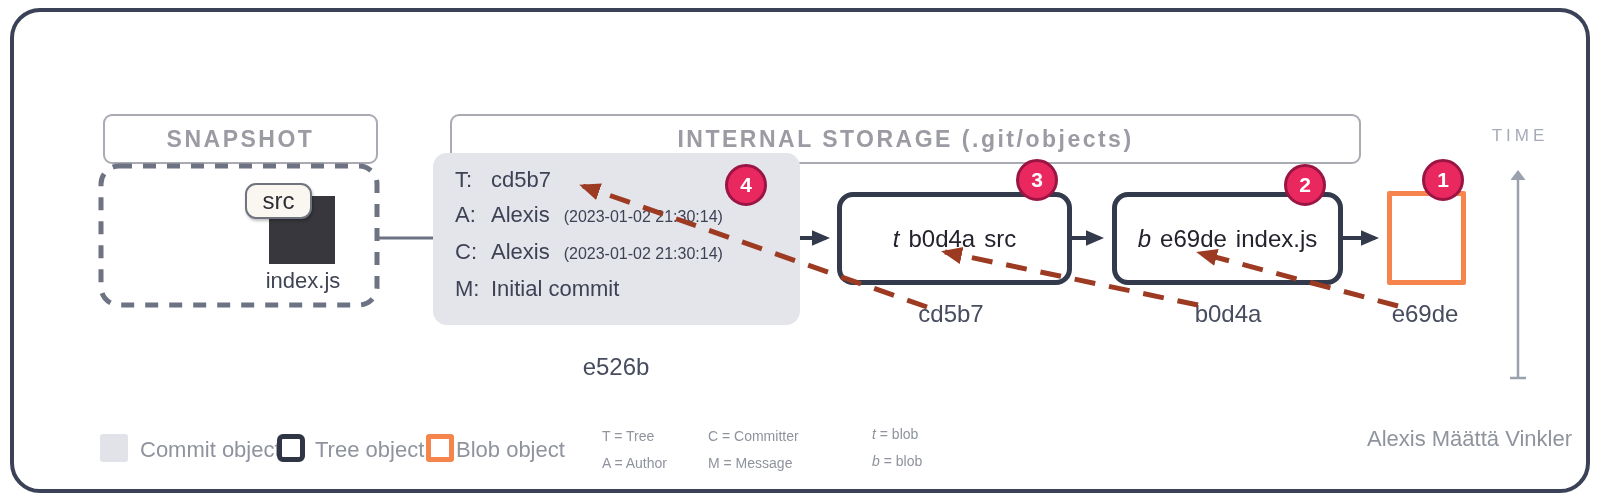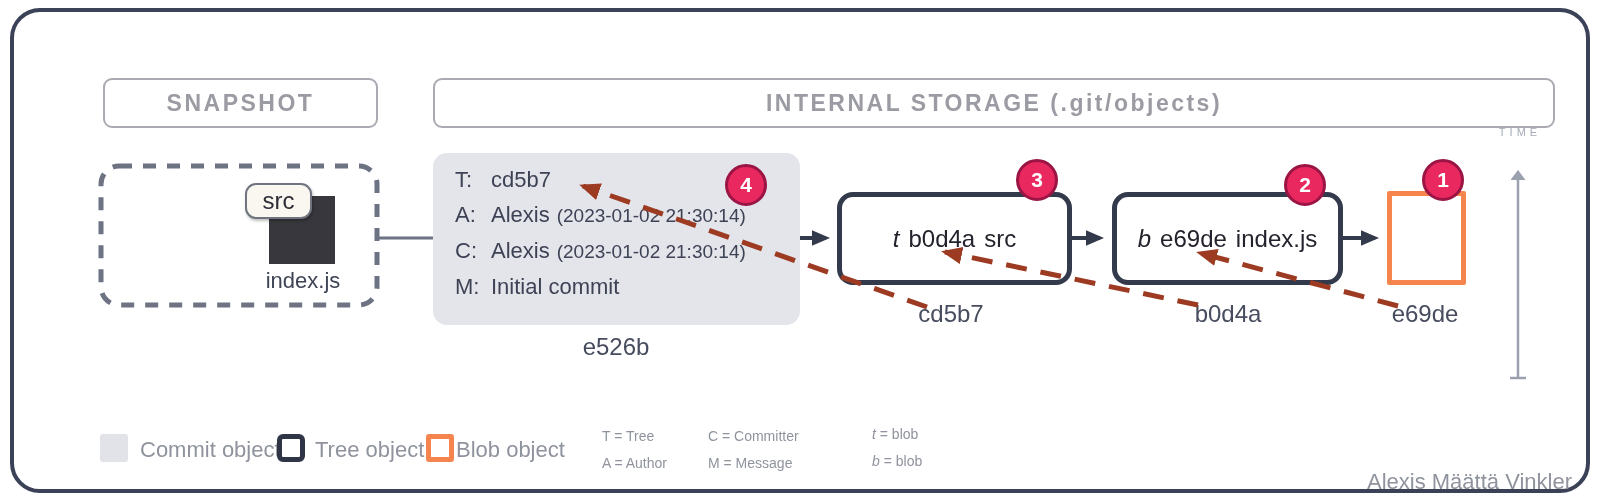--- a/index.html
+++ b/index.html
@@ -7,33 +7,33 @@
     position:relative;width:1600px;height:503px;overflow:hidden;
     background:#ffffff;font-family:"Liberation Sans","DejaVu Sans",sans-serif;
   }
   .outer-frame{
     position:absolute;left:10px;top:8px;width:1572px;height:477px;
     border:4px solid #3b4156;border-radius:30px;background:transparent;
   }
   .hdr-box{
     position:absolute;box-sizing:border-box;border:2px solid #aaaab2;border-radius:9px;
     display:flex;align-items:center;justify-content:center;
-    font-weight:bold;font-size:23px;letter-spacing:2.5px;color:#9b9ba3;background:#fff;
+    font-weight:bold;font-size:23px;letter-spacing:2.5px;color:#9b9ba3;background:#fff;margin-top:36px;
   }
   .time-label{
     position:absolute;left:1489px;top:126px;width:62px;text-align:center;
-    font-size:11px;letter-spacing:4px;color:#a6abb8;
+    font-size:17px;letter-spacing:4px;color:#a6abb8;
   }
   .commit-box{
     position:absolute;left:433px;top:153px;width:367px;height:172px;box-sizing:border-box;
     background:#e4e4eb;border-radius:14px;z-index:2;padding:15px 0 0 22px;color:#3d4254;
   }
   .c-line{display:flex;align-items:baseline;font-size:22px;margin-bottom:11px;line-height:24px;}
   .c-label{width:36px;flex:0 0 36px;}
-  .c-ts{font-size:19px;margin-left:7px;}
+  .c-ts{font-size:16px;margin-left:14px;}
   .obj-box{
     position:absolute;box-sizing:border-box;border:5px solid #333a4c;border-radius:16px;
     background:#ffffff;display:flex;align-items:center;justify-content:center;gap:9px;
     font-size:24px;color:#23232d;z-index:2;
   }
   .blob-box{
     position:absolute;left:1387px;top:191px;width:79px;height:94px;box-sizing:border-box;
     border:5px solid #f6854d;background:#ffffff;border-radius:2px;z-index:2;
   }
   .it{font-style:italic;}
@@ -54,35 +54,35 @@
   }
   .file-label{position:absolute;left:248px;top:268px;width:110px;text-align:center;font-size:22px;color:#3f4455;}
   .overlay{position:absolute;left:0;top:0;z-index:5;pointer-events:none;}
   .sw{position:absolute;width:28px;height:28px;box-sizing:border-box;top:434px;}
   .sw-commit{left:100px;background:#e2e2e9;border-radius:3px;}
   .sw-tree{left:277px;background:#fff;border:5px solid #2f3545;border-radius:6px;}
   .sw-blob{left:426px;background:#fff;border:5px solid #f6854d;border-radius:3px;}
   .lg-text{position:absolute;top:437px;font-size:22px;color:#8f939d;}
   .key{position:absolute;font-size:14px;color:#8f939d;}
   .attribution{
-    position:absolute;right:28px;top:424px;text-align:right;font-size:22px;color:#8f939d;line-height:29px;margin-top:43px;
+    position:absolute;right:28px;top:424px;text-align:right;font-size:22px;color:#8f939d;line-height:29px;
   }
   .attribution a{color:#8f939d;text-decoration:underline;}
 </style>
 </head>
 <body>
 
 <div class="canvas">
 
   <div class="outer-frame"></div>
 
   <div class="hdr-box" style="left:103px;top:78px;width:275px;height:50px;">
     <span>SNAPSHOT</span>
   </div>
-  <div class="hdr-box" style="left:433px;top:78px;width:1122px;height:50px;">
+  <div class="hdr-box" style="left:450px;top:78px;width:911px;height:50px;">
     <span>INTERNAL STORAGE (.git/objects)</span>
   </div>
   <div class="time-label">TIME</div>
 
   <div class="dark-square"></div>
   <div class="src-chip">
     <span>src</span>
   </div>
   <div class="file-label">index.js</div>
 
@@ -100,21 +100,21 @@
       <span class="c-label">C:</span>
       <span>Alexis</span>
       <span class="c-ts">(2023-01-02 21:30:14)</span>
     </div>
     <div class="c-line">
       <span class="c-label">M:</span>
       <span>Initial commit</span>
     </div>
   </div>
   <div class="badge" style="left:725px;top:164px;">4</div>
-  <div class="hash-label" style="left:556px;top:333px;">e526b</div>
+  <div class="hash-label" style="left:556px;top:353px;">e526b</div>
 
   <div class="obj-box" style="left:837px;top:192px;width:235px;height:93px;">
     <span class="it">t</span>
     <span>b0d4a</span>
     <span>src</span>
   </div>
   <div class="badge" style="left:1016px;top:159px;">3</div>
   <div class="hash-label" style="left:891px;top:300px;">cd5b7</div>
 
   <div class="obj-box" style="left:1112px;top:192px;width:231px;height:93px;">

